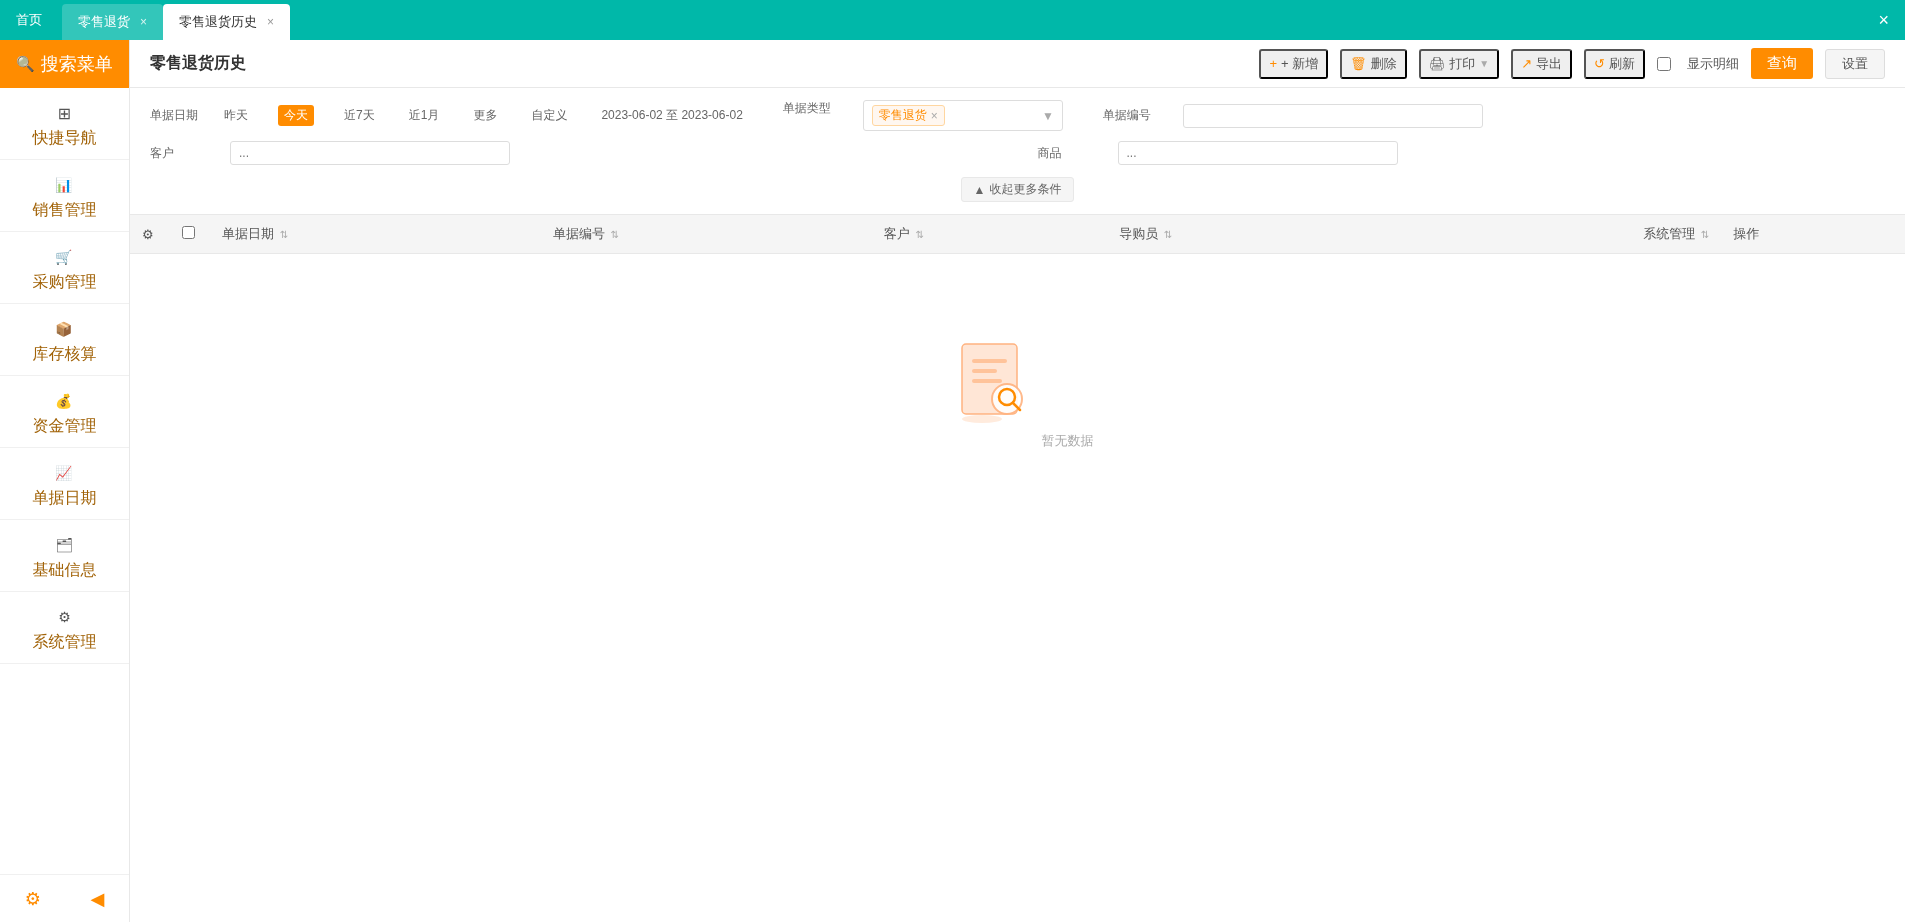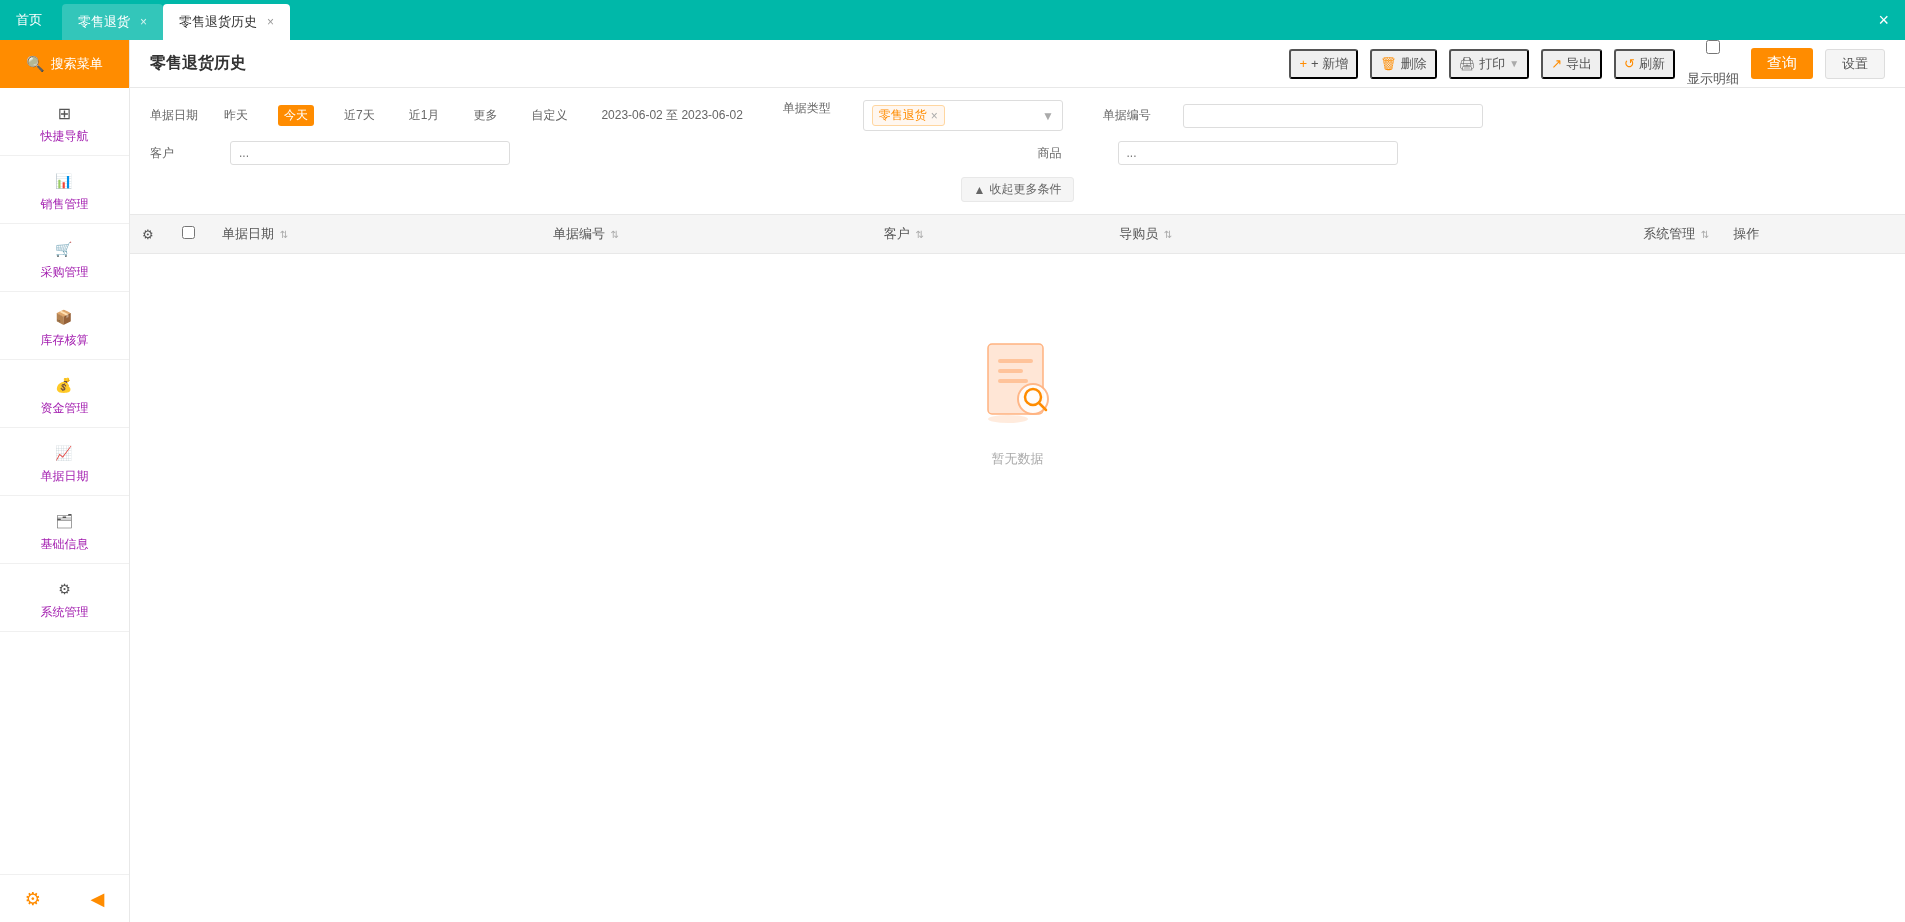--- a/index.html
+++ b/index.html
@@ -82,43 +82,43 @@
       height: 48px;
       background: #ff8c00;
       display: flex;
       align-items: center;
       justify-content: center;
       gap: 6px;
       cursor: pointer;
     }
     .sidebar-search-text {
       color: #fff;
-      font-size: 13px;
+      font-size: 18px;
     }
     .sidebar-nav-item {
       display: flex;
       flex-direction: column;
       align-items: center;
       padding: 14px 0 10px;
       cursor: pointer;
       gap: 4px;
       border-bottom: 1px solid #f0f0f0;
     }
     .sidebar-icon {
       width: 22px;
       height: 22px;
       display: flex;
       align-items: center;
       justify-content: center;
       color: #555;
       font-size: 16px;
     }
     .sidebar-label {
-      font-size: 12px;
-      color: #a21caf;
+      font-size: 16px;
+      color: #a16207;
     }
     .sidebar-bottom {
       margin-top: auto;
       height: 48px;
       display: flex;
       align-items: center;
       justify-content: space-around;
       border-top: 1px solid #f0f0f0;
     }
     .sidebar-bottom-icon {
@@ -184,21 +184,20 @@
       padding: 5px 16px;
       font-size: 13px;
       cursor: pointer;
     }
     .display-toggle {
       display: flex;
       align-items: center;
       gap: 16px;
       font-size: 13px;
       color: #555;
-      flex-direction: column;
     }
     .checkbox-small {
       width: 14px;
       height: 14px;
     }
 
     
     .filter-area {
       background: #fff;
       padding: 12px 20px 8px;
@@ -359,22 +358,22 @@
     .th-settings {
       width: 40px;
       text-align: center;
     }
     .th-checkbox { width: 40px; text-align: center; }
     .sort-icon { color: #aaa; font-size: 10px; margin-left: 2px; }
 
     
     .empty-state {
       display: flex;
-      flex-direction: column;
-      align-items: center;
+      flex-direction: row;
+      align-items: flex-end;
       justify-content: center;
       padding: 80px 0;
     }
     .empty-icon {
       width: 100px;
       height: 100px;
       margin-bottom: 16px;
     }
     .empty-text {
       font-size: 13px;

